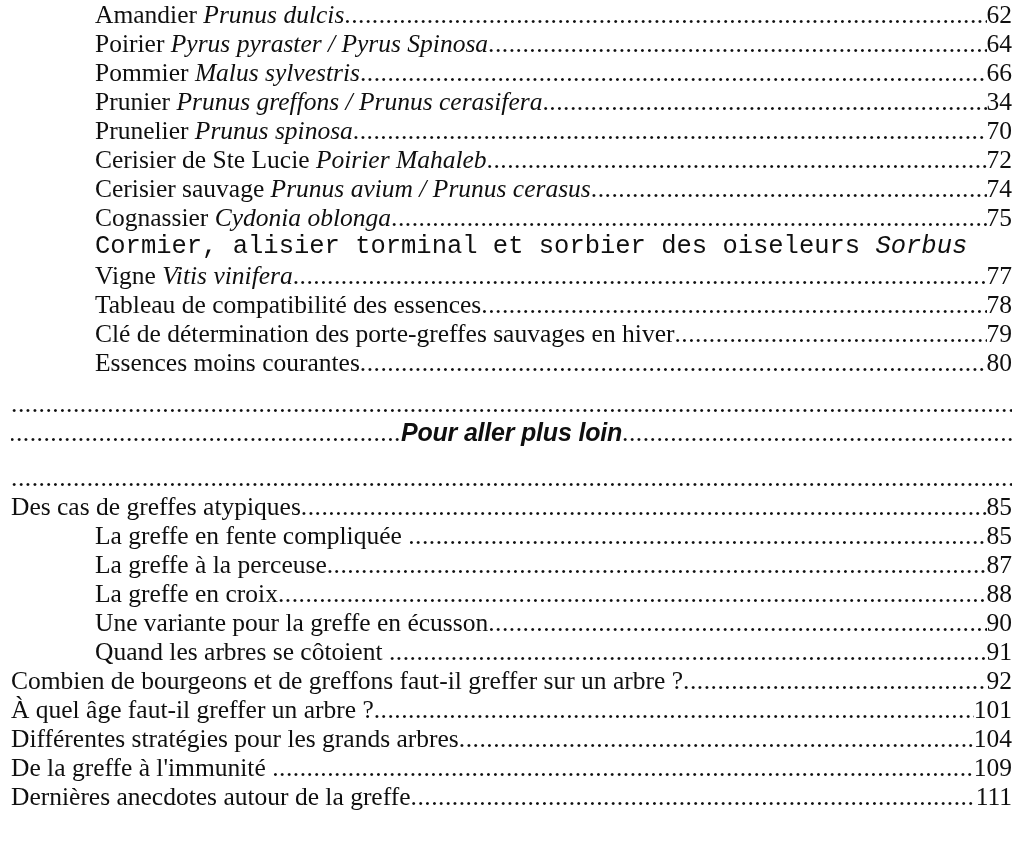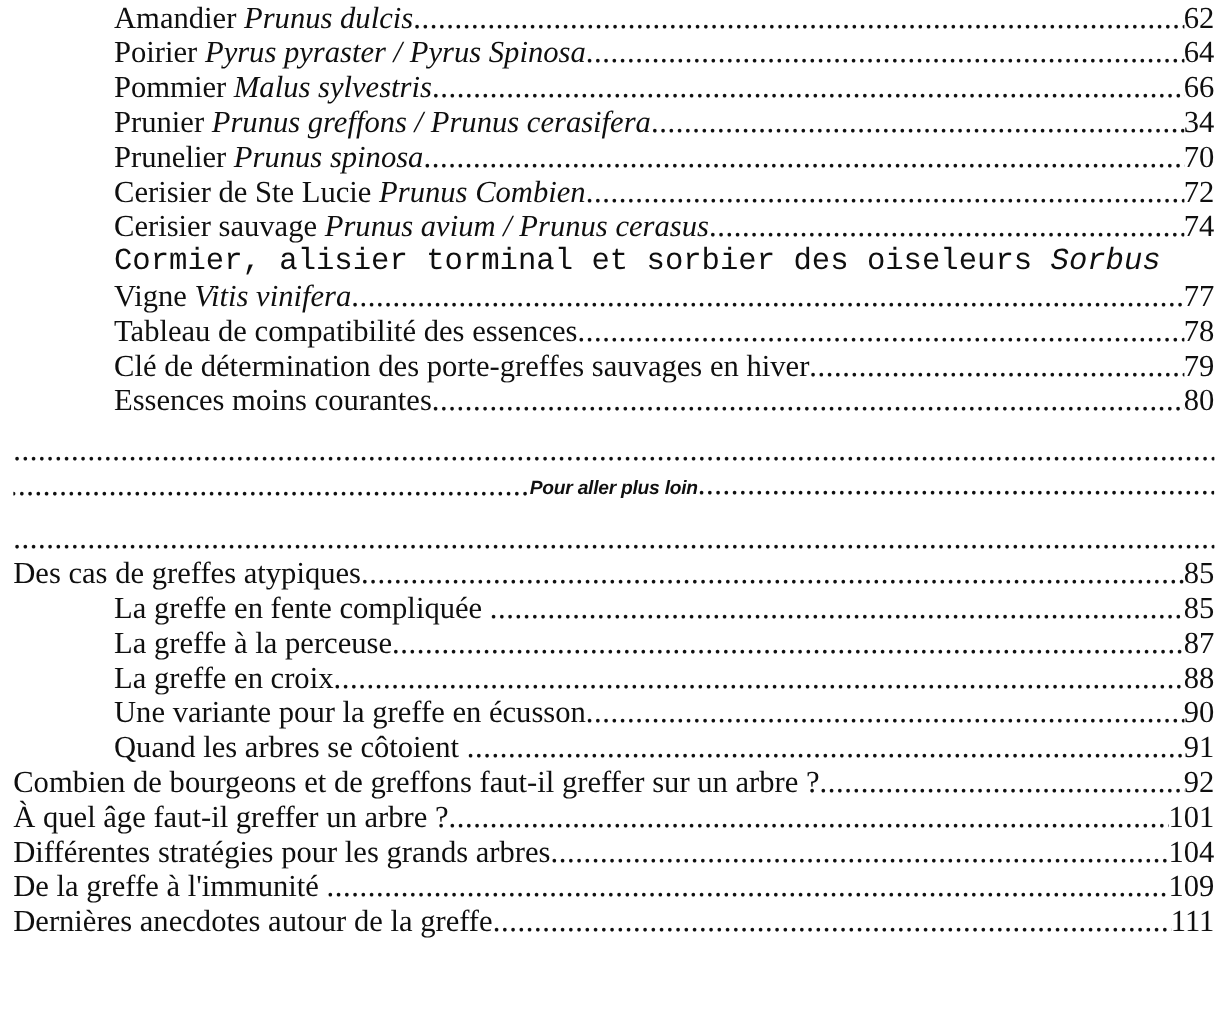--- a/index.html
+++ b/index.html
@@ -121,21 +121,21 @@
     direction: rtl;
   }
   .section-heading-row .half::before {
     content: "........................................................................................................................................................";
   }
   .section-heading-text {
     flex: 0 0 auto;
     font-family: "Liberation Sans", "DejaVu Sans", sans-serif;
     font-weight: bold;
     font-style: italic;
-    font-size: 16px;
+    font-size: 25px;
     letter-spacing: -0.2px;
     padding: 0 0px;
   }
   .gap-row { height: 16px; }
 </style>
 </head>
 <body>
 
 <div class="toc-page">
 
@@ -170,30 +170,37 @@
       </div>
       <div class="toc-entry indent">
         <div class="entry-inner">
           <span class="entry-title">Prunelier <span class="sci">Prunus spinosa</span></span>
           <span class="leader"></span>
           <span class="entry-page">70</span>
         </div>
       </div>
       <div class="toc-entry indent">
         <div class="entry-inner">
-          <span class="entry-title">Cerisier de Ste Lucie <span class="sci">Prunus Combien</span></span>
+          <span class="entry-title">Cerisier de Ste Lucie <span class="sci">Poirier Mahaleb</span></span>
           <span class="leader"></span>
           <span class="entry-page">72</span>
         </div>
       </div>
       <div class="toc-entry indent">
         <div class="entry-inner">
           <span class="entry-title">Cerisier sauvage <span class="sci">Prunus avium / Prunus cerasus</span></span>
           <span class="leader"></span>
           <span class="entry-page">74</span>
+        </div>
+      </div>
+      <div class="toc-entry indent">
+        <div class="entry-inner">
+          <span class="entry-title">Cognassier <span class="sci">Cydonia oblonga</span></span>
+          <span class="leader"></span>
+          <span class="entry-page">75</span>
         </div>
       </div>
     </div>
 
   <div id="section-wrapped">
       <div class="toc-entry wrap">
         <div class="wrap-line1"><span>Cormier, alisier torminal et sorbier des oiseleurs </span><span class="sci" style="font-style: italic;">Sorbus domestica / Sorbus</span></div>
       </div>
     </div>
 

